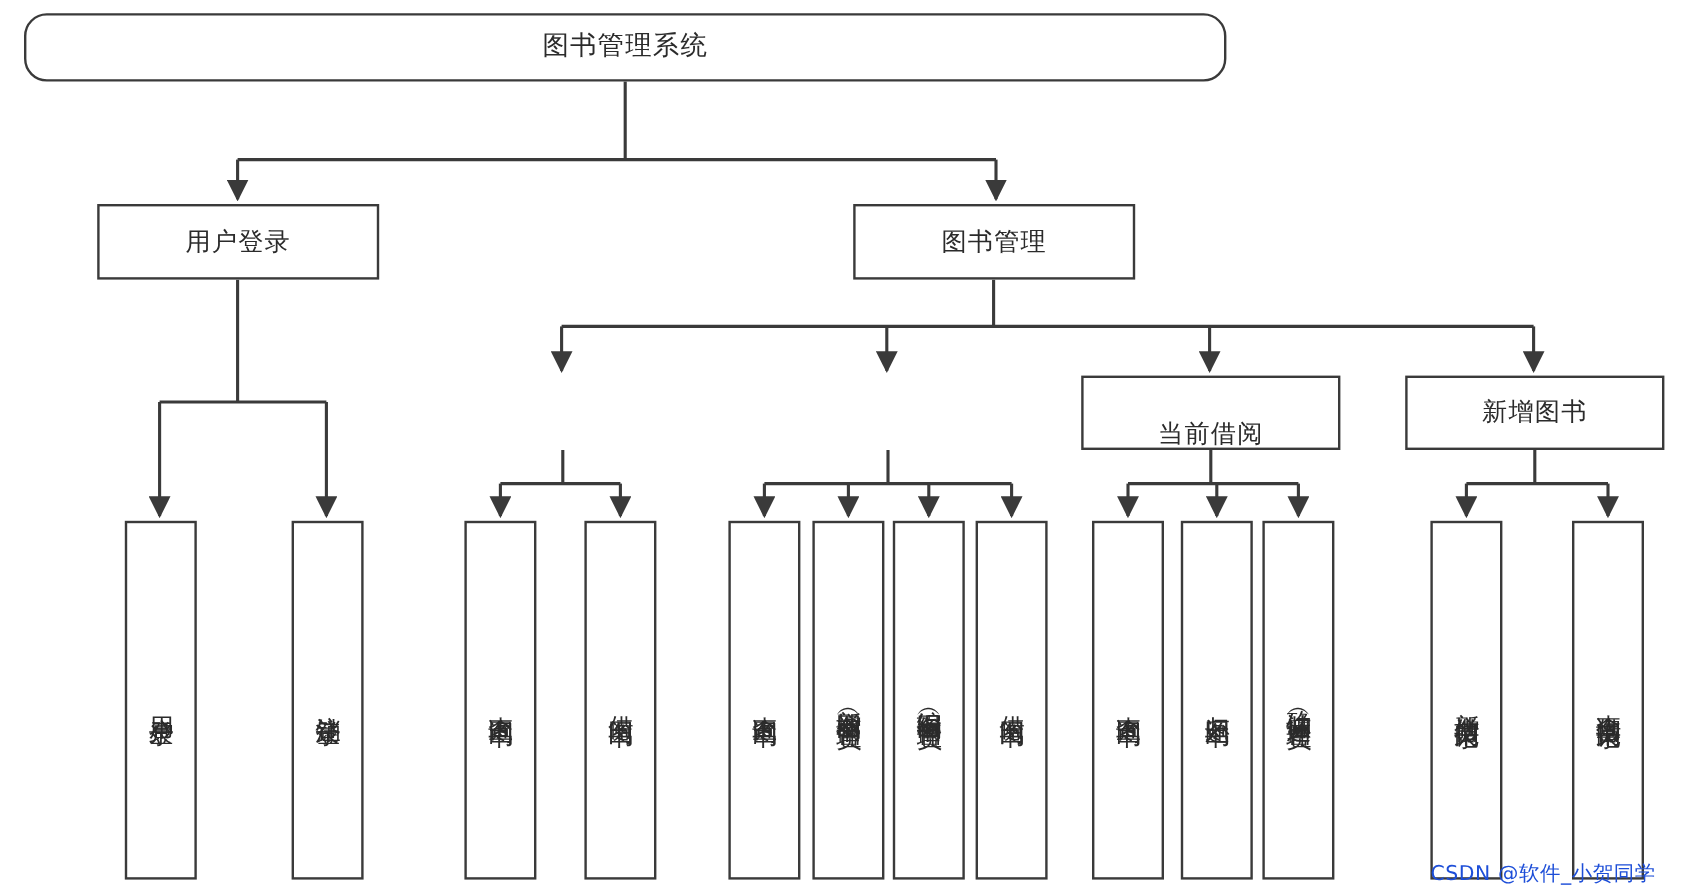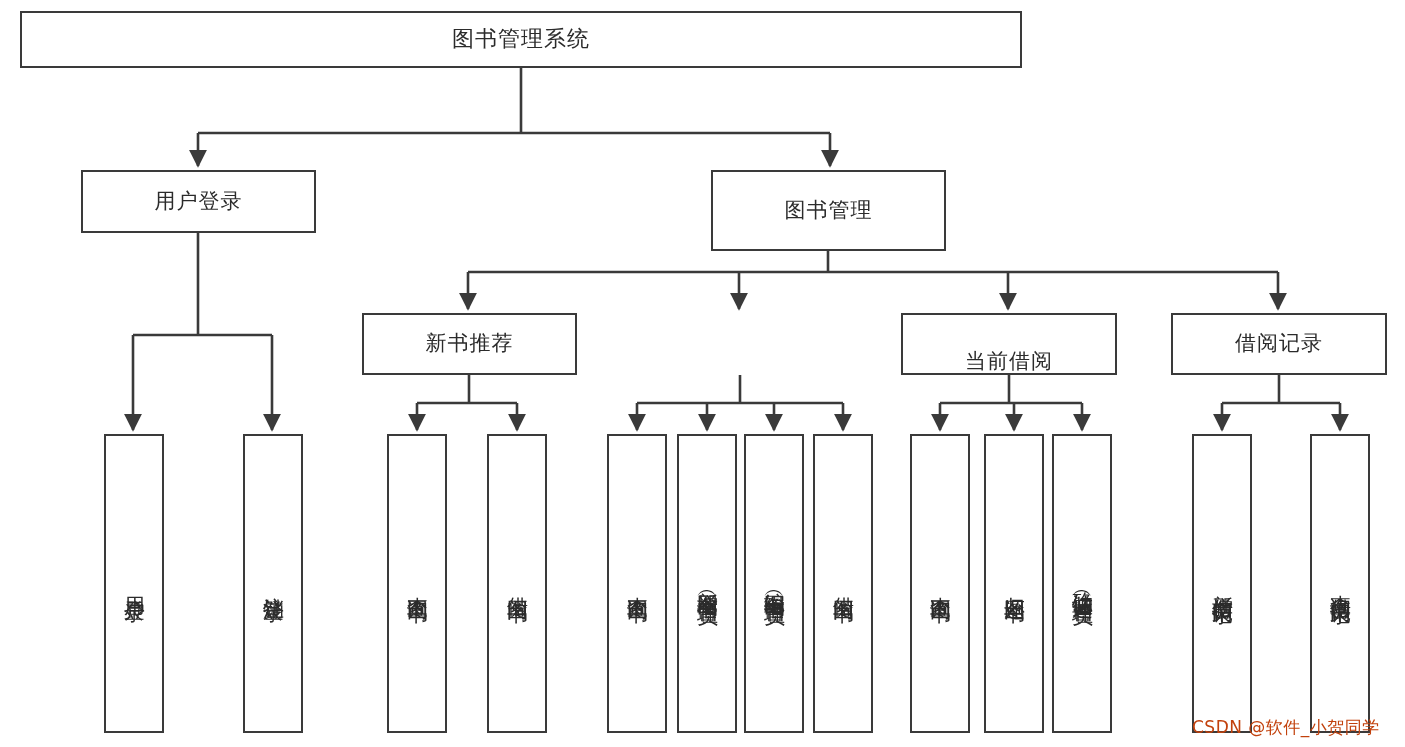--- a/index.html
+++ b/index.html
@@ -54,21 +54,21 @@
     letter-spacing: 2px;
     white-space: nowrap;
     text-align: center;
   }
   .node.root .label {
     font-size: 22px;
   }
   .watermark {
     position: absolute;
     font-size: 17px;
-    color: #c2410c;
+    color: #1d4ed8;
     letter-spacing: 0.5px;
     white-space: nowrap;
     user-select: none;
   }
 </style>
 </head>
 <body>
 
 <div id="canvas">
 
@@ -115,39 +115,36 @@
       <path d="M 1014 403 L 1014 430" marker-end="url(#arrow)"></path>
       <path d="M 1082 403 L 1082 430" marker-end="url(#arrow)"></path>
 
       <path d="M 1279 375 L 1279 403"></path>
       <path d="M 1222 403 L 1340 403"></path>
       <path d="M 1222 403 L 1222 430" marker-end="url(#arrow)"></path>
       <path d="M 1340 403 L 1340 430" marker-end="url(#arrow)"></path>
     </g>
   </svg>
 
-  <div class="node horiz root" style="left:20px; top:11px; width:1002px; height:57px;">
+  <div class="node horiz root" style="left:20px; top:11px; width:1002px; height:57px;border-radius:19px;">
     <span class="label">图书管理系统</span>
   </div>
 
   <div class="node horiz" style="left:81px; top:170px; width:235px; height:63px;">
     <span class="label">用户登录</span>
   </div>
-  <div class="node horiz" style="left:711px; top:170px; width:235px; height:81px;">
+  <div class="node horiz" style="left:711px; top:170px; width:235px; height:63px;">
     <span class="label">图书管理</span>
   </div>
 
-  <div class="node horiz" style="left:362px; top:313px; width:215px; height:62px;">
-    <span class="label">新书推荐</span>
-  </div>
   <div class="node horiz" style="left:901px; top:313px; width:216px; height:62px;align-items:flex-end;">
     <span class="label">当前借阅</span>
   </div>
   <div class="node horiz" style="left:1171px; top:313px; width:216px; height:62px;">
-    <span class="label">借阅记录</span>
+    <span class="label">新增图书</span>
   </div>
 
   <div class="node vert" style="left:104px; top:434px; width:60px; height:299px;">
     <span class="label">用户登录</span>
   </div>
   <div class="node vert" style="left:243px; top:434px; width:60px; height:299px;">
     <span class="label">注销登录</span>
   </div>
   <div class="node vert" style="left:387px; top:434px; width:60px; height:299px;">
     <span class="label">查询图书</span>

